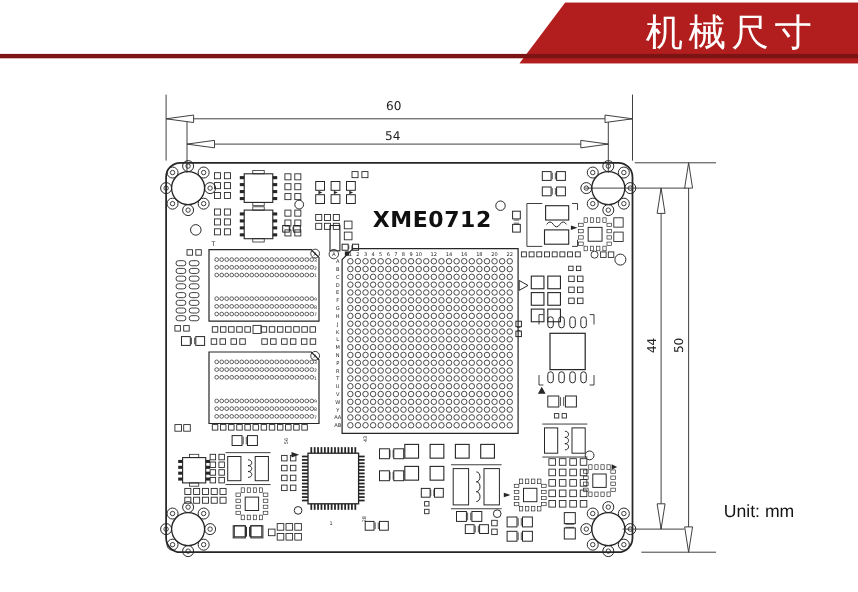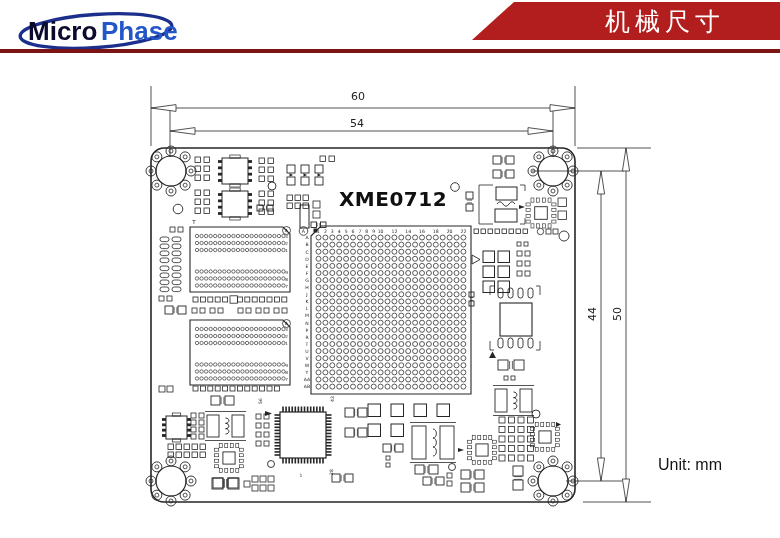--- a/index.html
+++ b/index.html
@@ -2,51 +2,44 @@
 <html style="--banner: #b21d1d; --rule: #7c1416; --ink: #262626; --dim: #3f3f3f; --logo-dark: #0a0a2e; --logo-blue: #2356c7; --ellipse: #1d2f8d;"><head>
 <meta charset="utf-8">
 <style>
   :root{
     --banner:#b21d1d; --rule:#7c1416; --ink:#262626; --dim:#3f3f3f;
     --logo-dark:#0a0a2e; --logo-blue:#2356c7; --ellipse:#1d2f8d;
   }
   html,body{margin:0;padding:0;background:#fff;}
   .page{position:relative;width:780px;height:538px;background:#fff;overflow:hidden;
         font-family:"Liberation Sans",sans-serif;}
-  .banner{position:absolute;top:2px;right:0;width:308px;height:38px;background:var(--banner);
+  .banner{position:absolute;top:2px;right:0;width:308px;height:56px;background:var(--banner);
           clip-path:polygon(42px 0,100% 0,100% 100%,0 100%);
           display:flex;align-items:center;justify-content:center;padding-left:78px;
-          box-sizing:border-box;color:#fff;font-size:25px;letter-spacing:5px;white-space:nowrap;}
+          box-sizing:border-box;color:#fff;font-size:34px;letter-spacing:5px;white-space:nowrap;}
   .rule{position:absolute;top:49px;left:0;width:780px;height:4px;background:var(--rule);}
   .logo{position:absolute;top:4px;left:8px;}
   svg.draw{position:absolute;left:0;top:0;}
   .k{stroke:var(--ink);fill:none;}
   .kf{fill:var(--ink);stroke:none;}
   .kt{fill:var(--ink);font-family:"DejaVu Sans",sans-serif;text-anchor:middle;}
   .dimln{stroke:var(--dim);stroke-width:0.9;fill:none;}
   .dimar{fill:#fff;stroke:var(--dim);stroke-width:0.9;}
   .dimtx{fill:#222;font-size:11px;font-family:"DejaVu Sans",sans-serif;text-anchor:middle;}
   .title{font-size:20px;font-weight:bold;fill:#101010;text-anchor:middle;
          font-family:"DejaVu Sans",sans-serif;letter-spacing:0.5px;}
   .unit{font-size:16px;fill:#141414;font-family:"Liberation Sans",sans-serif;}
   .logo-micro{font-weight:bold;font-size:26px;font-family:"Liberation Sans",sans-serif;fill:var(--logo-dark);}
   .logo-phase{font-weight:bold;font-size:26px;font-family:"Liberation Sans",sans-serif;fill:var(--logo-blue);}
 </style>
 </head>
 <body>
 
 <div class="page">
 
-  <div class="logo">
-    <svg width="180" height="48">
-      <ellipse cx="88" cy="27" rx="76" ry="16.5" fill="none" stroke="var(--ellipse)" stroke-width="3.4" transform="rotate(-4 88 27)"></ellipse>
-      <text x="20" y="36" class="logo-micro">Micro</text>
-      <text x="93" y="36" class="logo-phase">Phase</text>
-    </svg>
-  </div>
 
   <div class="banner">
     <span>机械尺寸</span>
   </div>
   <div class="rule"></div>
 
   <svg class="draw" width="780" height="538" viewBox="0 0 780 538">
 
     <rect x="151" y="148" width="424" height="354" rx="13" class="k" stroke-width="1.6"></rect>
 

